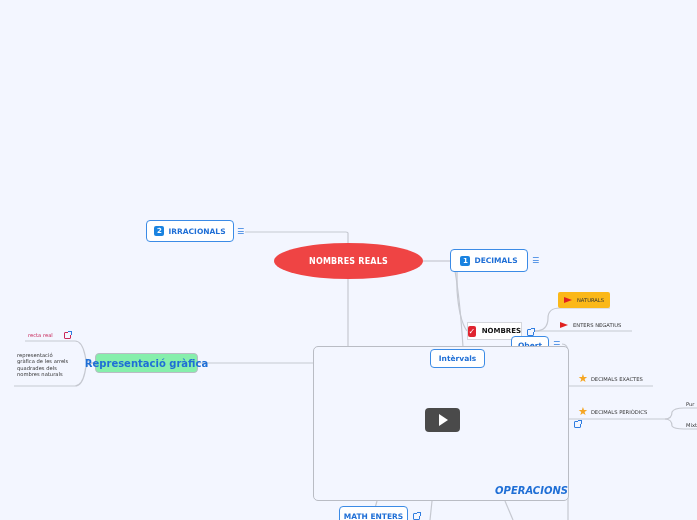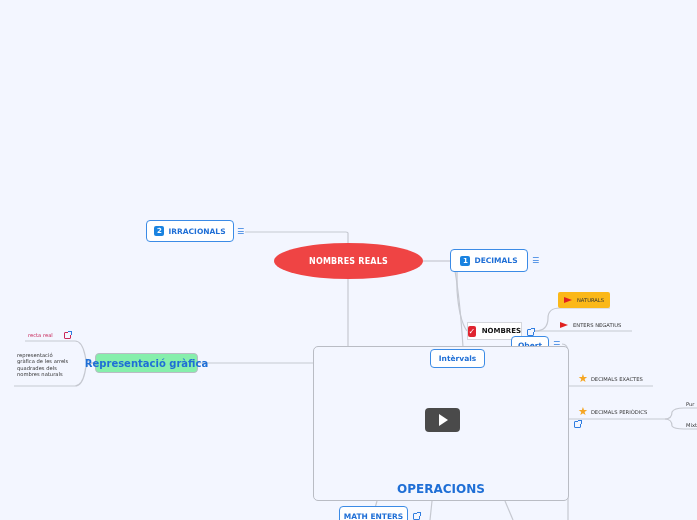--- a/index.html
+++ b/index.html
@@ -63,22 +63,22 @@
     .play-btn {
       position: absolute; left: 111px; top: 61px; width: 35px; height: 24px;
       background: #4a4a4a; border-radius: 4px;
     }
     .play-btn::after {
       content: ""; position: absolute; left: 14px; top: 6px;
       border-top: 6px solid transparent; border-bottom: 6px solid transparent;
       border-left: 9px solid #fff;
     }
     .video-title {
-      position: absolute; left: 0; right: 0; bottom: 4px; text-align: center;
-      font-size: 12px; font-weight: bold; color: #1f6fd6;
+      position: absolute; left: 0; right: 0; bottom: 4px; text-align: right;
+      font-size: 10px; font-weight: bold; color: #1f6fd6; font-style: italic;
     }
   </style>
 </head>
 <body>
 
 <svg class="links">
   <g fill="none" stroke="#c6c9d1" stroke-width="1.2">
 
     <path d="M348 243 L348 233 Q348 232 346 232 L245 232"></path>
 

